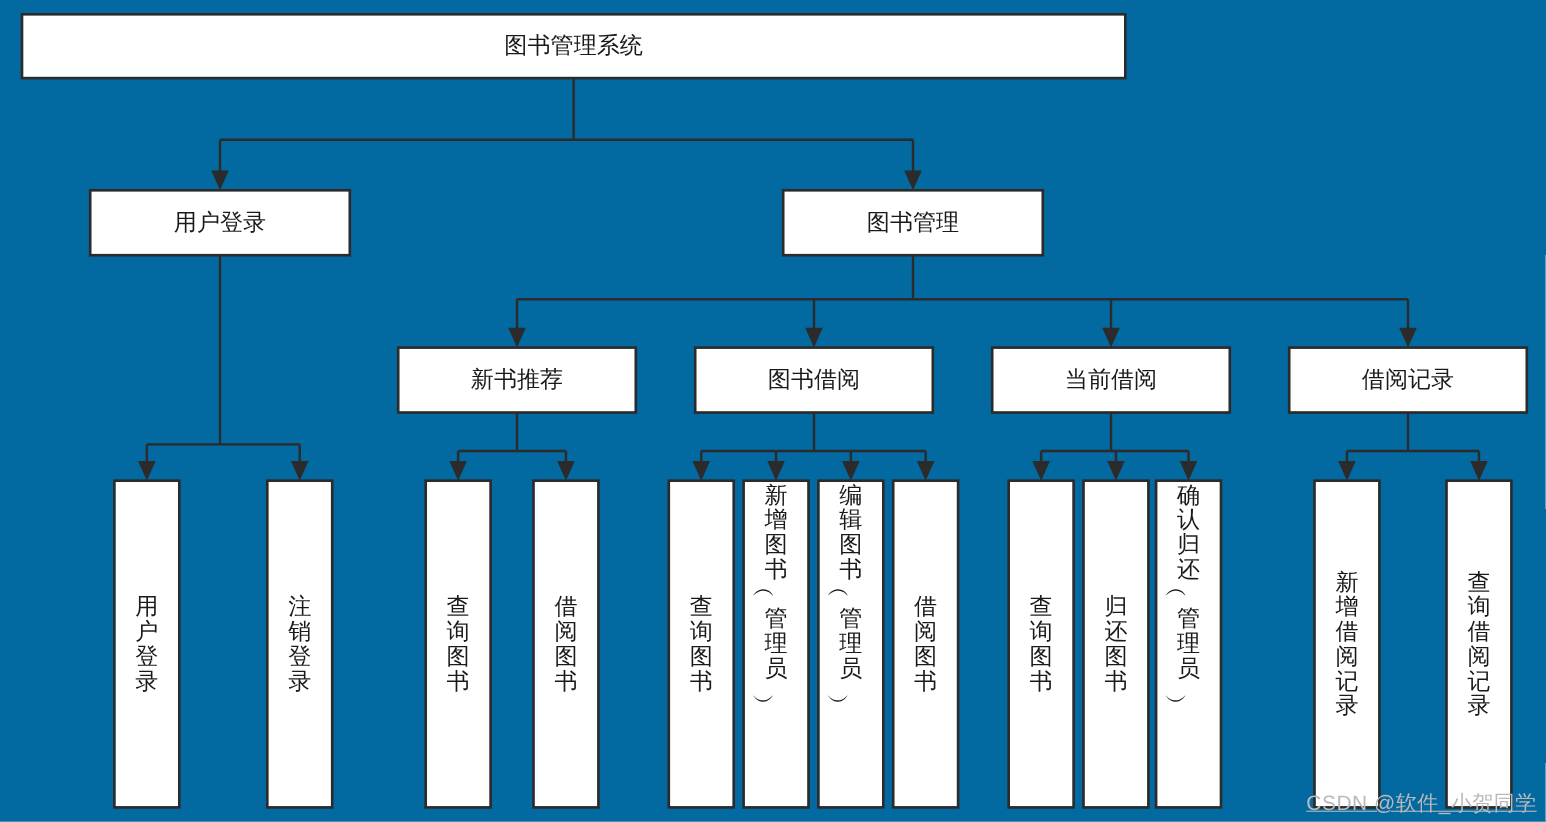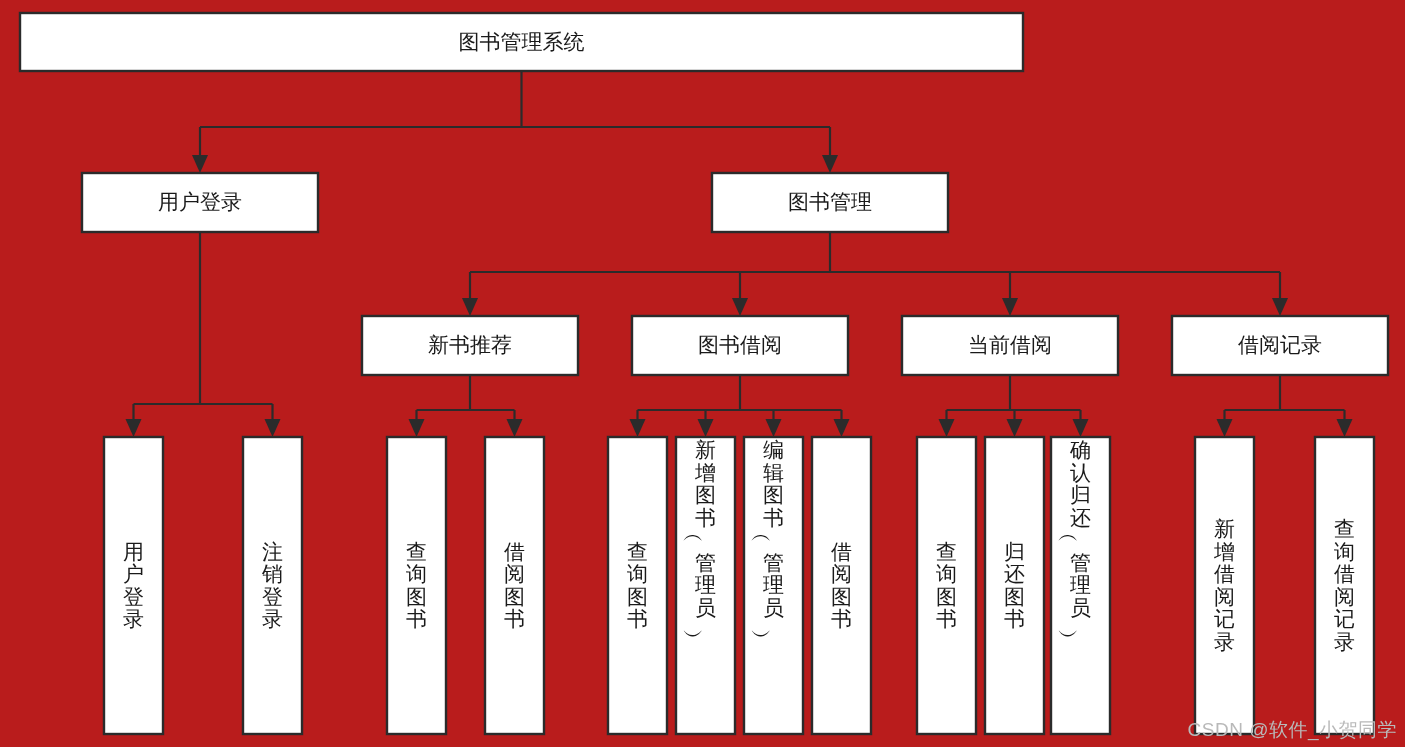--- a/index.html
+++ b/index.html
@@ -11,21 +11,21 @@
     width: 1405px;
     height: 747px;
     font-family: "Liberation Sans", "DejaVu Sans", sans-serif;
     overflow: hidden;
     position: relative;
   }
   #diagram-root {
     position: relative;
     width: 1405px;
     height: 747px;
-    background: #b91c1c;
+    background: #0369a1;
   }
   svg#flow-svg {
     position: absolute;
     top: 0;
     left: 0;
     width: 1405px;
     height: 747px;
   }
   .node-box {
     fill: #ffffff;
@@ -60,20 +60,21 @@
   .watermark-text {
     position: absolute;
     right: 8px;
     bottom: 4px;
     font-family: "Liberation Sans", "DejaVu Sans", sans-serif;
     font-size: 19px;
     color: #b9b9b9;
     letter-spacing: 0.5px;
     user-select: none;
     pointer-events: none;
+    text-decoration: underline;
   }
 </style>
 </head>
 <body>
 
 <div id="diagram-root">
   <svg id="flow-svg" viewBox="0 0 1405 747">
     <g id="edges-layer">
         <g>
           <line x1="521.5" y1="71" x2="521.5" y2="127" class="edge-line"></line>

